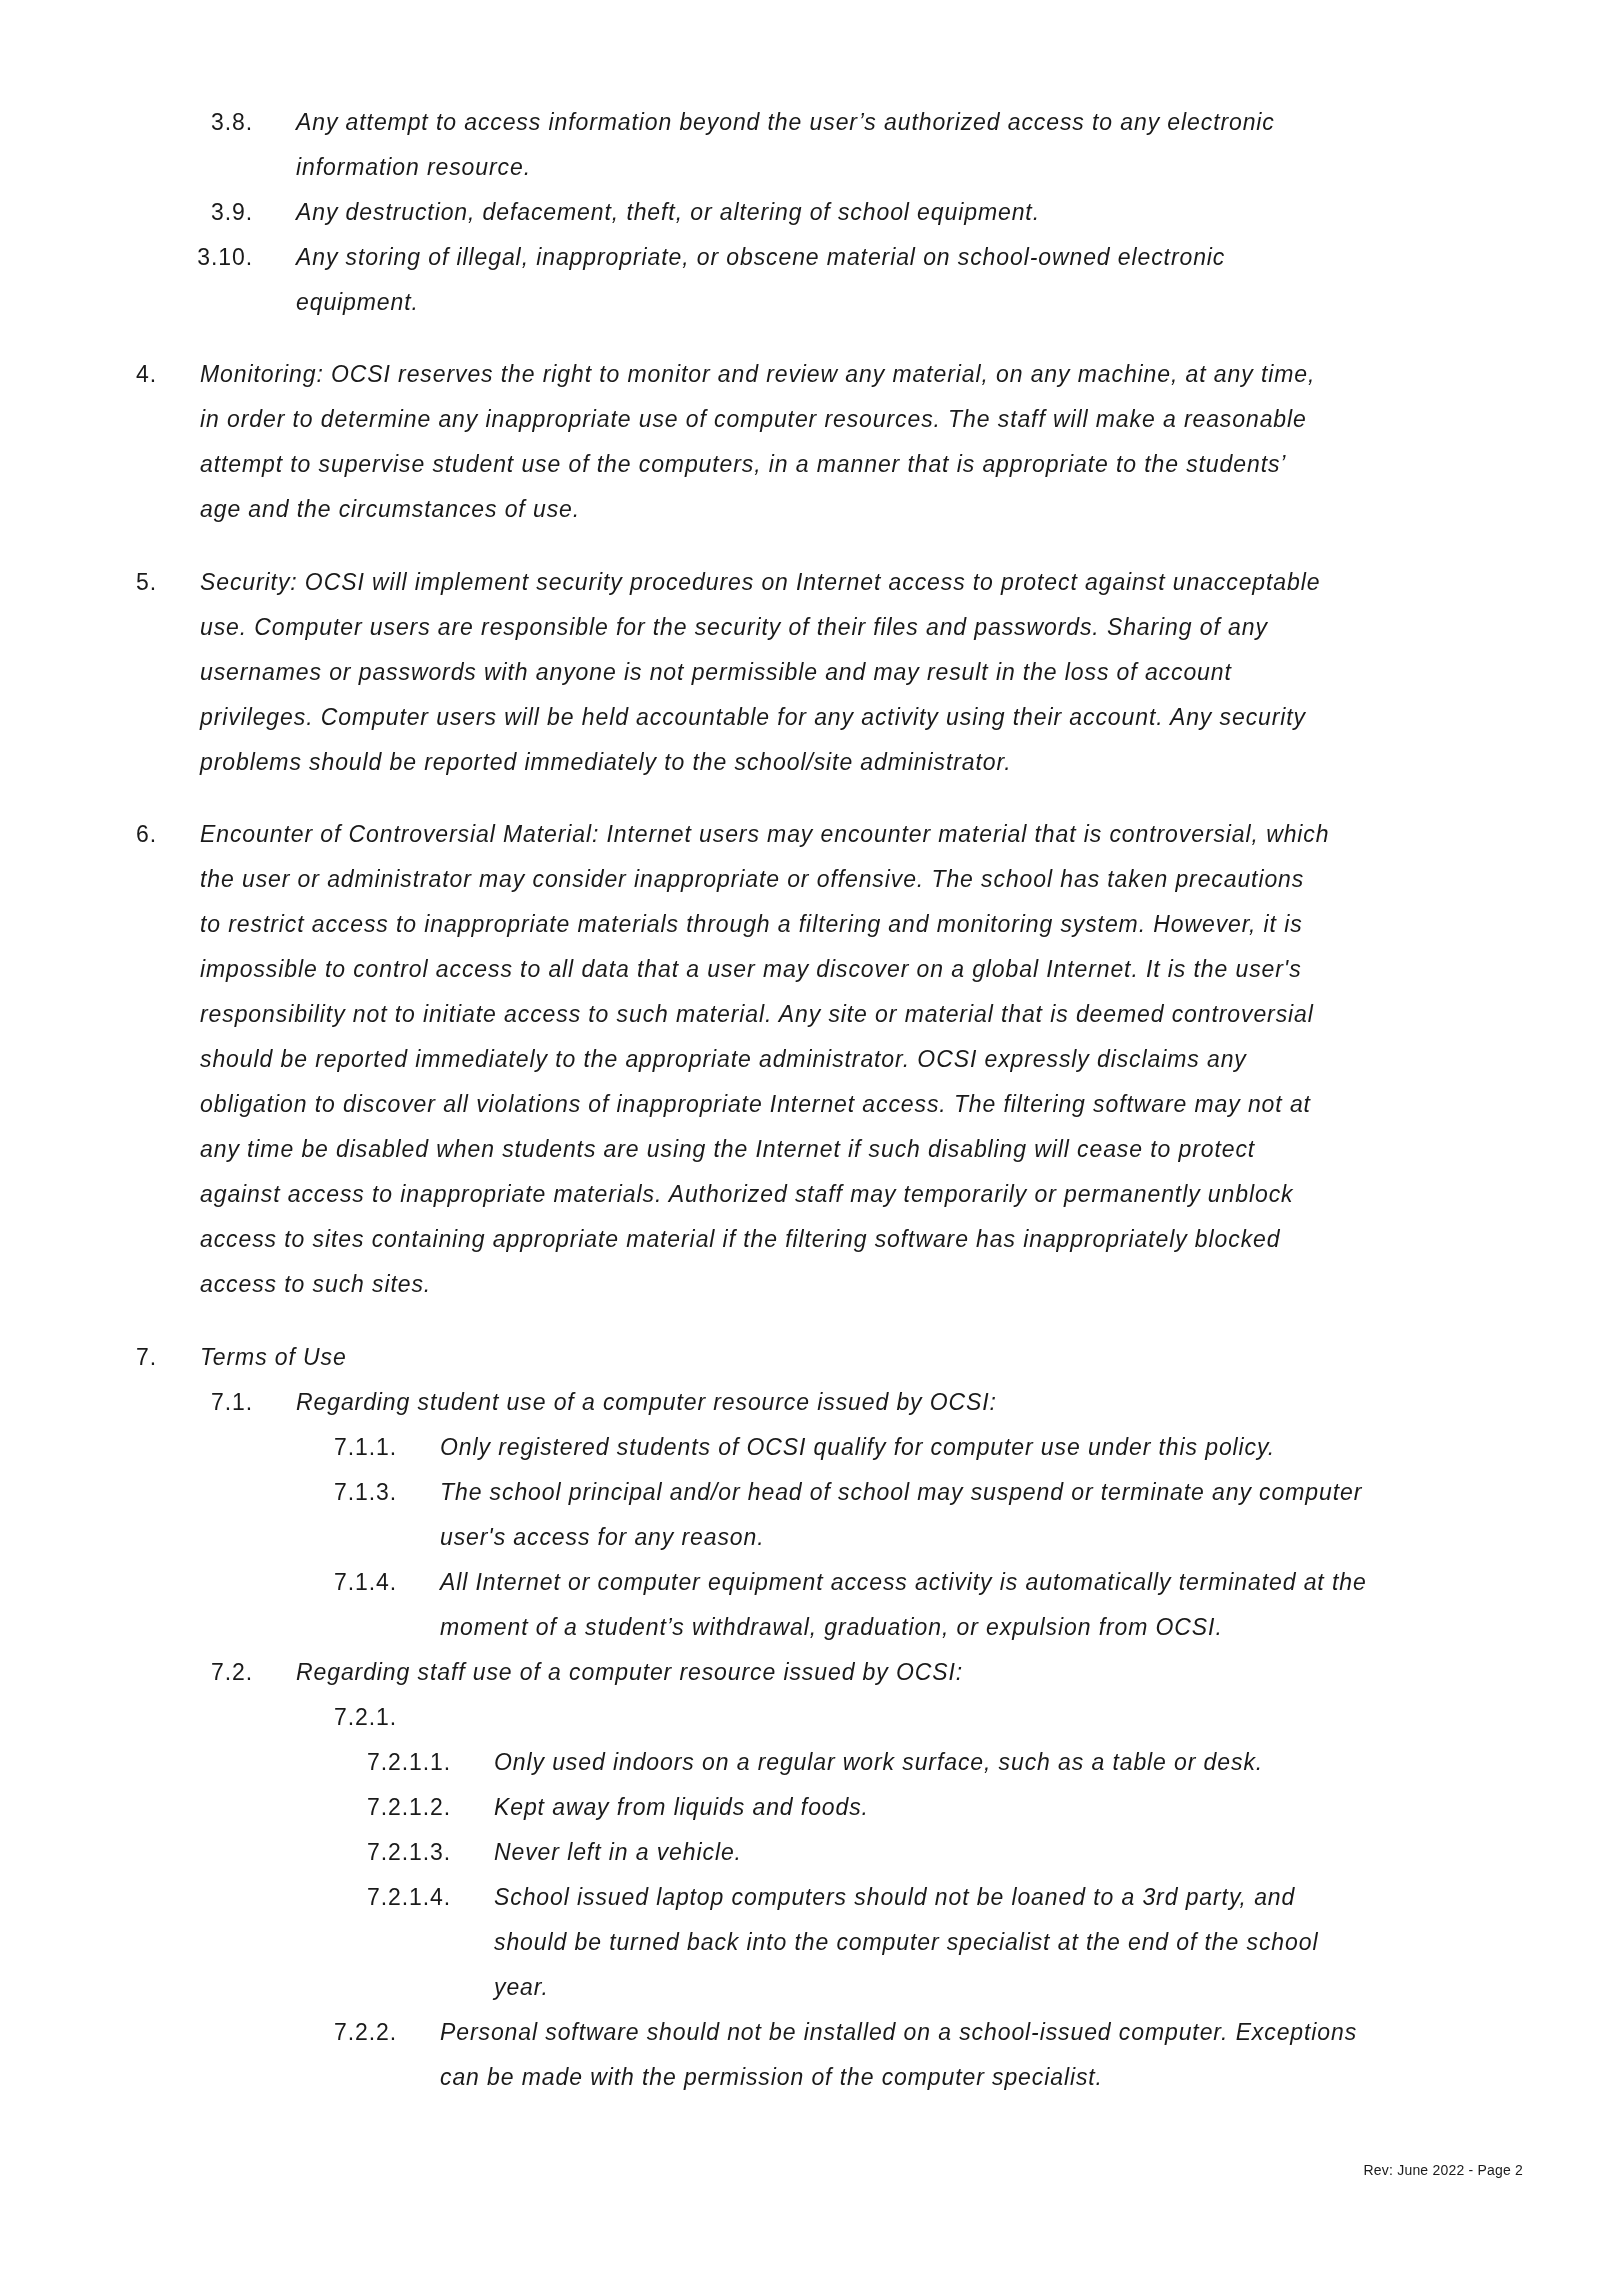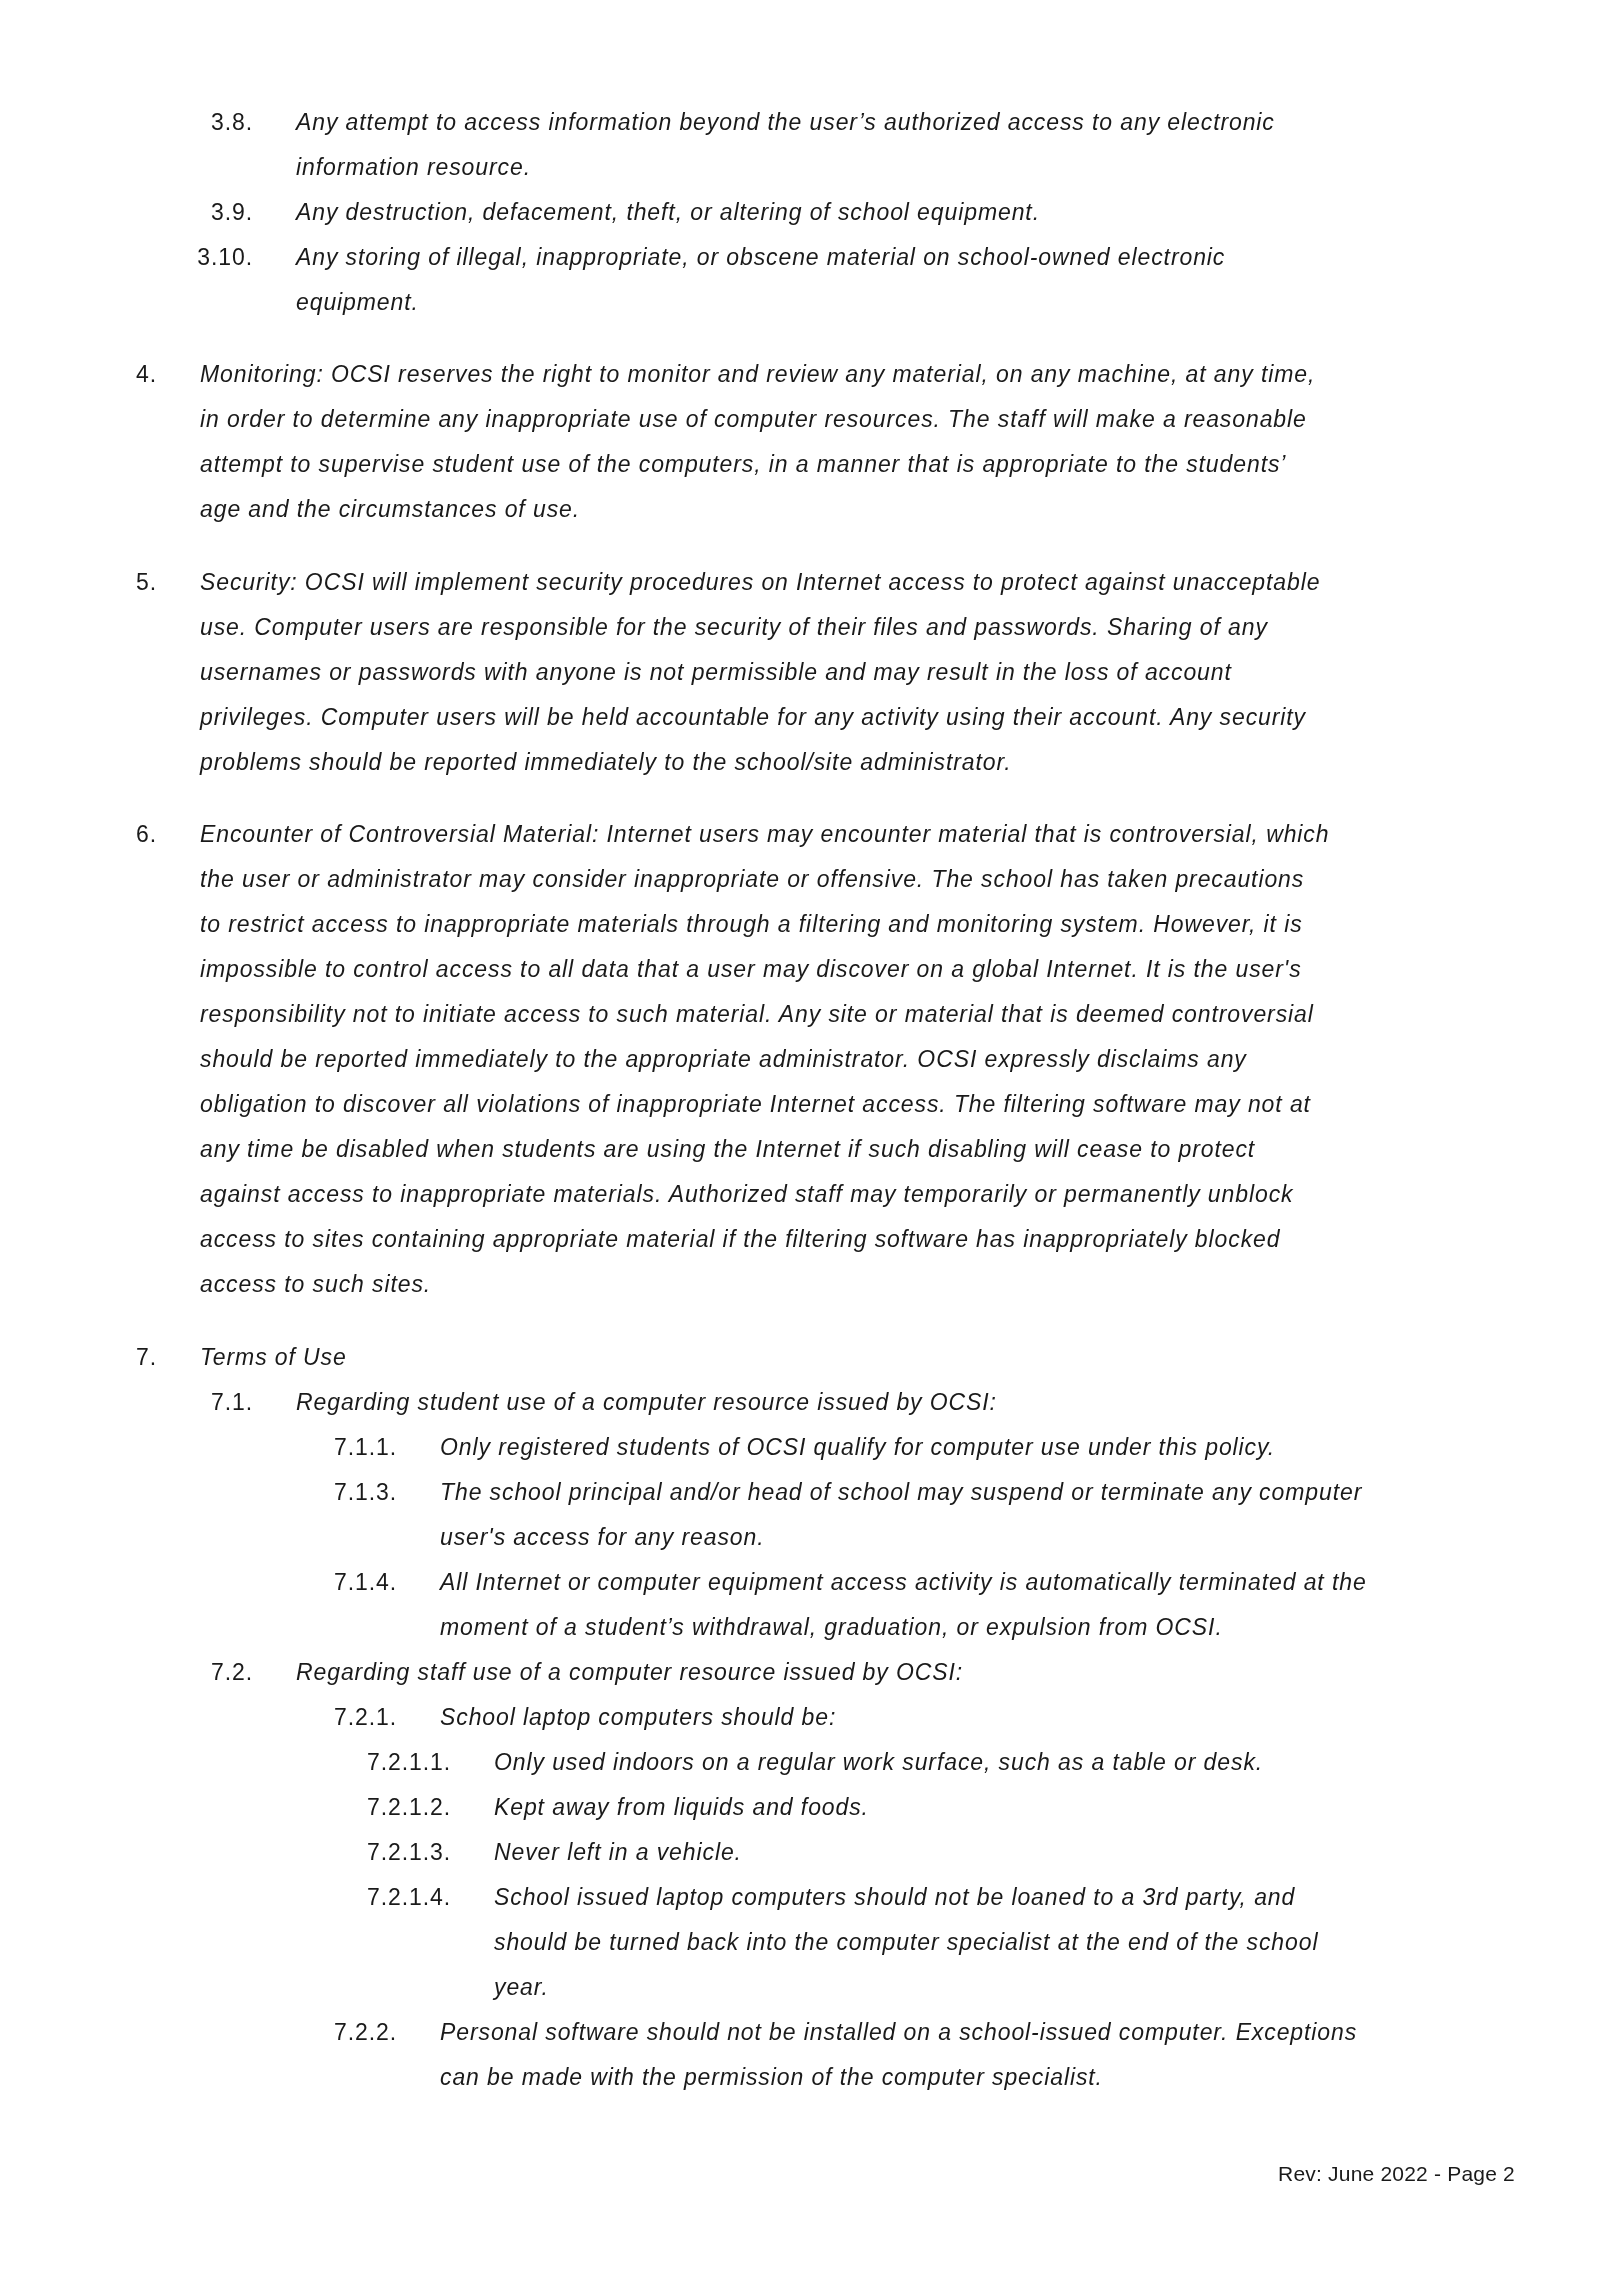--- a/index.html
+++ b/index.html
@@ -41,22 +41,22 @@
     font-style: italic;
   }
   .l1 .num { width: 157px; }
   .l2 .num { width: 253px; }
   .l3 .num { width: 353px; padding-left: 44px; }
   .l4 .num { width: 451px; }
   .gap { margin-top: 27.4px; }
   .footer {
     position: absolute;
     top: 2162px;
-    right: 108px;
-    font-size: 21px;
+    right: 100px;
+    font-size: 14px;
     letter-spacing: 0.2px;
     color: #1a1a1a;
   }
 </style>
 </head>
 <body>
 
 <div class="page">
   <div class="content" id="doc-content">
   <div class="item l2">
@@ -138,21 +138,20 @@
 moment of a student’s withdrawal, graduation, or expulsion from OCSI.</span>
   </div>
 
   <div class="item l2">
     <span class="num">7.2.</span>
     <span class="txt">Regarding staff use of a computer resource issued by OCSI:</span>
   </div>
 
   <div class="item l3">
     <span class="num">7.2.1.</span>
-    <span class="txt">School laptop computers should be:</span>
   </div>
 
   <div class="item l4">
     <span class="num">7.2.1.1.</span>
     <span class="txt">Only used indoors on a regular work surface, such as a table or desk.</span>
   </div>
 
   <div class="item l4">
     <span class="num">7.2.1.2.</span>
     <span class="txt">Kept away from liquids and foods.</span>

